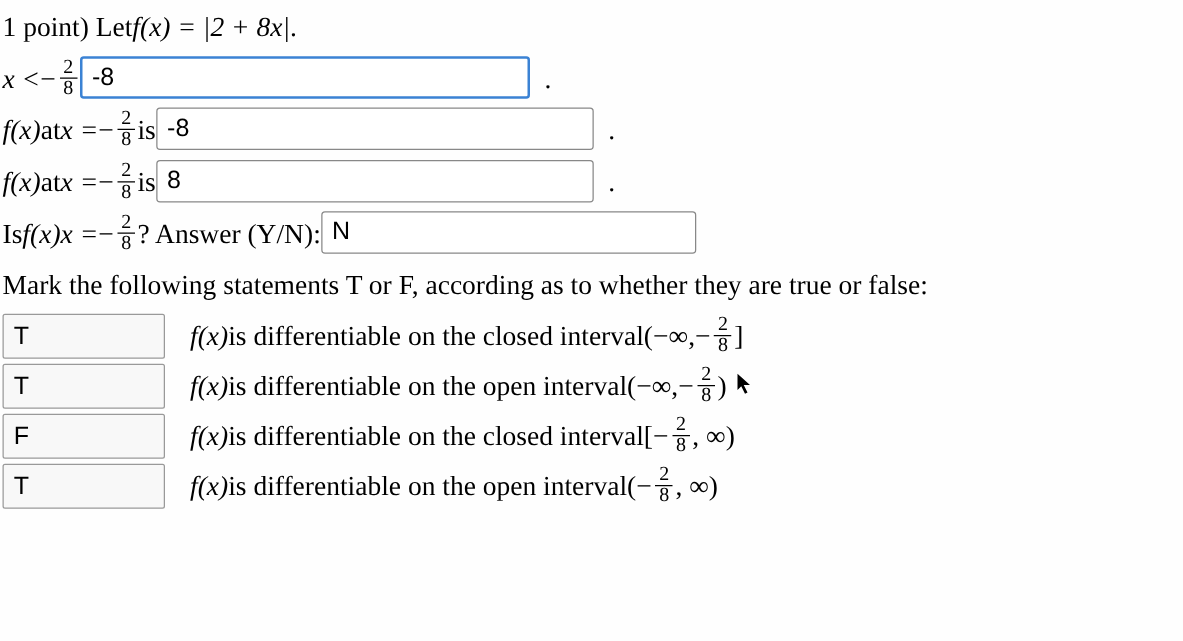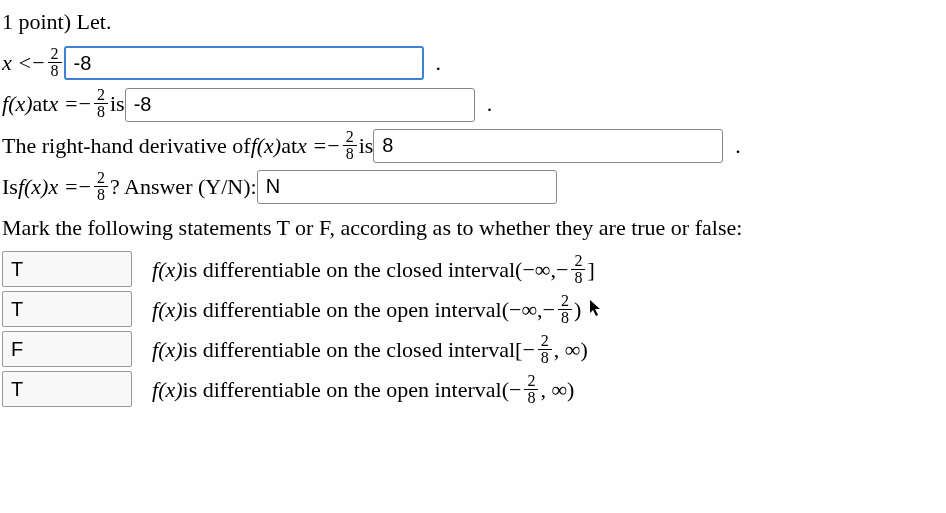--- a/index.html
+++ b/index.html
@@ -12,21 +12,21 @@
       font-size: 22px;
       color: #000;
       background: #fefefe;
       width: 946px;
       height: 513px;
       padding: 4px 2px;
       line-height: 1.6;
     }
     .row {
       display: flex;
-      align-items: flex-end;
+      align-items: flex-start;
       flex-wrap: wrap;
       margin-bottom: 6px;
     }
     .row.stmt-row {
       margin-bottom: 4px;
     }
     .math {
       font-style: italic;
       font-family: 'Times New Roman', serif;
     }
@@ -92,20 +92,23 @@
       display: inline-block;
       margin-left: 8px;
       vertical-align: middle;
     }
   </style>
 </head>
 <body>
 
 <div class="row">
   <span>1 point) Let </span>
+  <span class="math">
+    <span style="font-style:italic">f</span>(<span style="font-style:italic">x</span>) = |2 + 8<span style="font-style:italic">x</span>|
+  </span>
   <span>.</span>
 </div>
 
 <div class="row">
   <span class="math"><span style="font-style:italic">x</span> &lt; </span>
   <span class="neg-frac">
     <span class="minus">−</span>
     <span class="frac">
         <span class="num">2</span>
         <span class="den">8</span>
@@ -125,21 +128,20 @@
         <span class="num">2</span>
         <span class="den">8</span>
       </span>
   </span>
   <span> is </span>
   <input class="answer" style="width: 350px;" value="-8">
   <span class="period">.</span>
 </div>
 
 <div class="row">
-  <span>The right-hand derivative of </span>
   <span class="math"><span style="font-style:italic">f</span>(<span style="font-style:italic">x</span>)</span>
   <span> at </span>
   <span class="math"><span style="font-style:italic">x</span> = </span>
   <span class="neg-frac">
     <span class="minus">−</span>
     <span class="frac">
         <span class="num">2</span>
         <span class="den">8</span>
       </span>
   </span>

